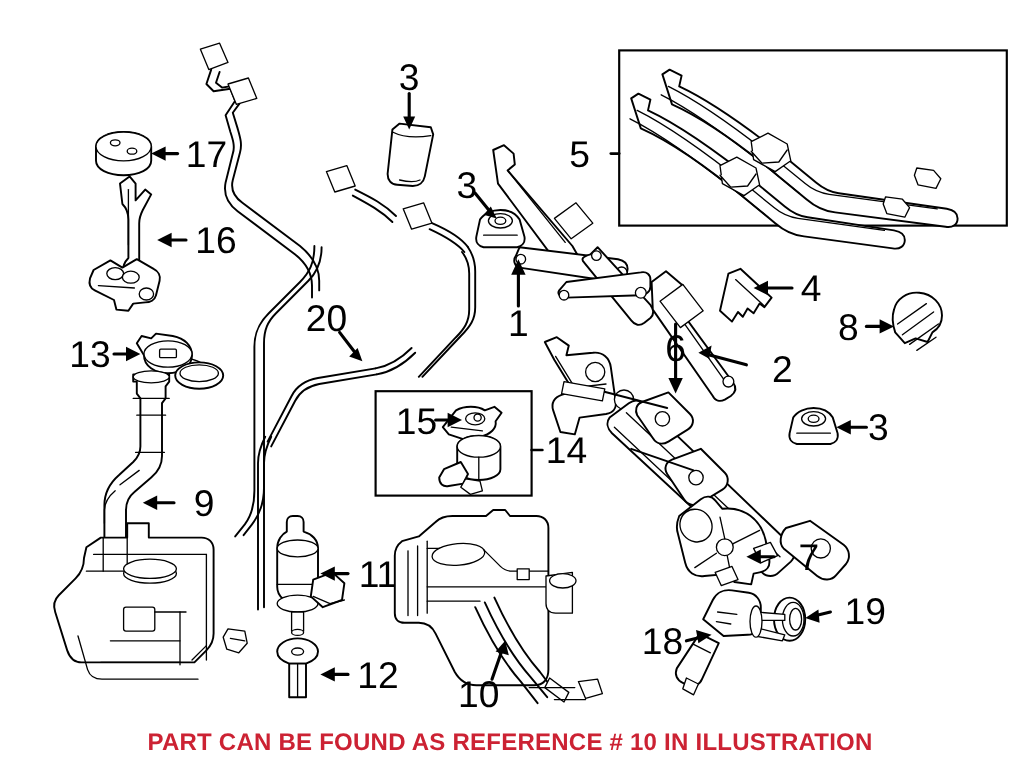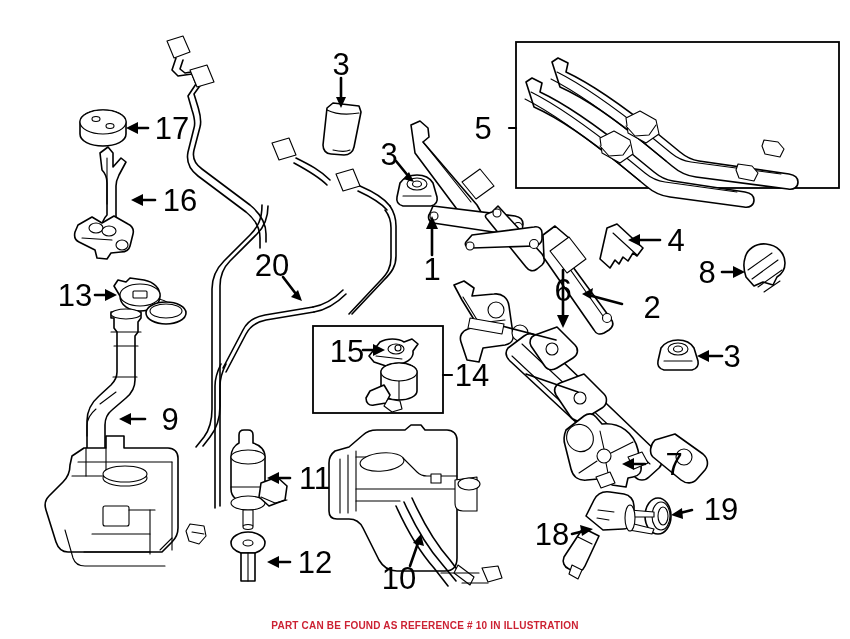--- a/index.html
+++ b/index.html
@@ -30,21 +30,21 @@
     fill: #000000;
   }
   .footer-note {
     position: absolute;
     left: 0;
     right: 0;
     bottom: 8px;
     text-align: center;
     font-family: "Liberation Sans", sans-serif;
     font-weight: bold;
-    font-size: 10px;
+    font-size: 20px;
     letter-spacing: 0.2px;
     color: #cc2233;
     white-space: nowrap;
   }
   .ln { fill: none; stroke: #000; stroke-width: 1.6; stroke-linecap: round; stroke-linejoin: round; }
   .ln-t { fill: none; stroke: #000; stroke-width: 1.1; stroke-linecap: round; stroke-linejoin: round; }
   .sh { fill: #ffffff; stroke: #000; stroke-width: 1.6; stroke-linejoin: round; stroke-linecap: round; }
   .sh-t { fill: #ffffff; stroke: #000; stroke-width: 1.1; stroke-linejoin: round; stroke-linecap: round; }
   .boxframe { fill: #ffffff; stroke: #000; stroke-width: 1.8; }
   .arw { fill: none; stroke: #000; stroke-width: 2.6; stroke-linecap: round; }

